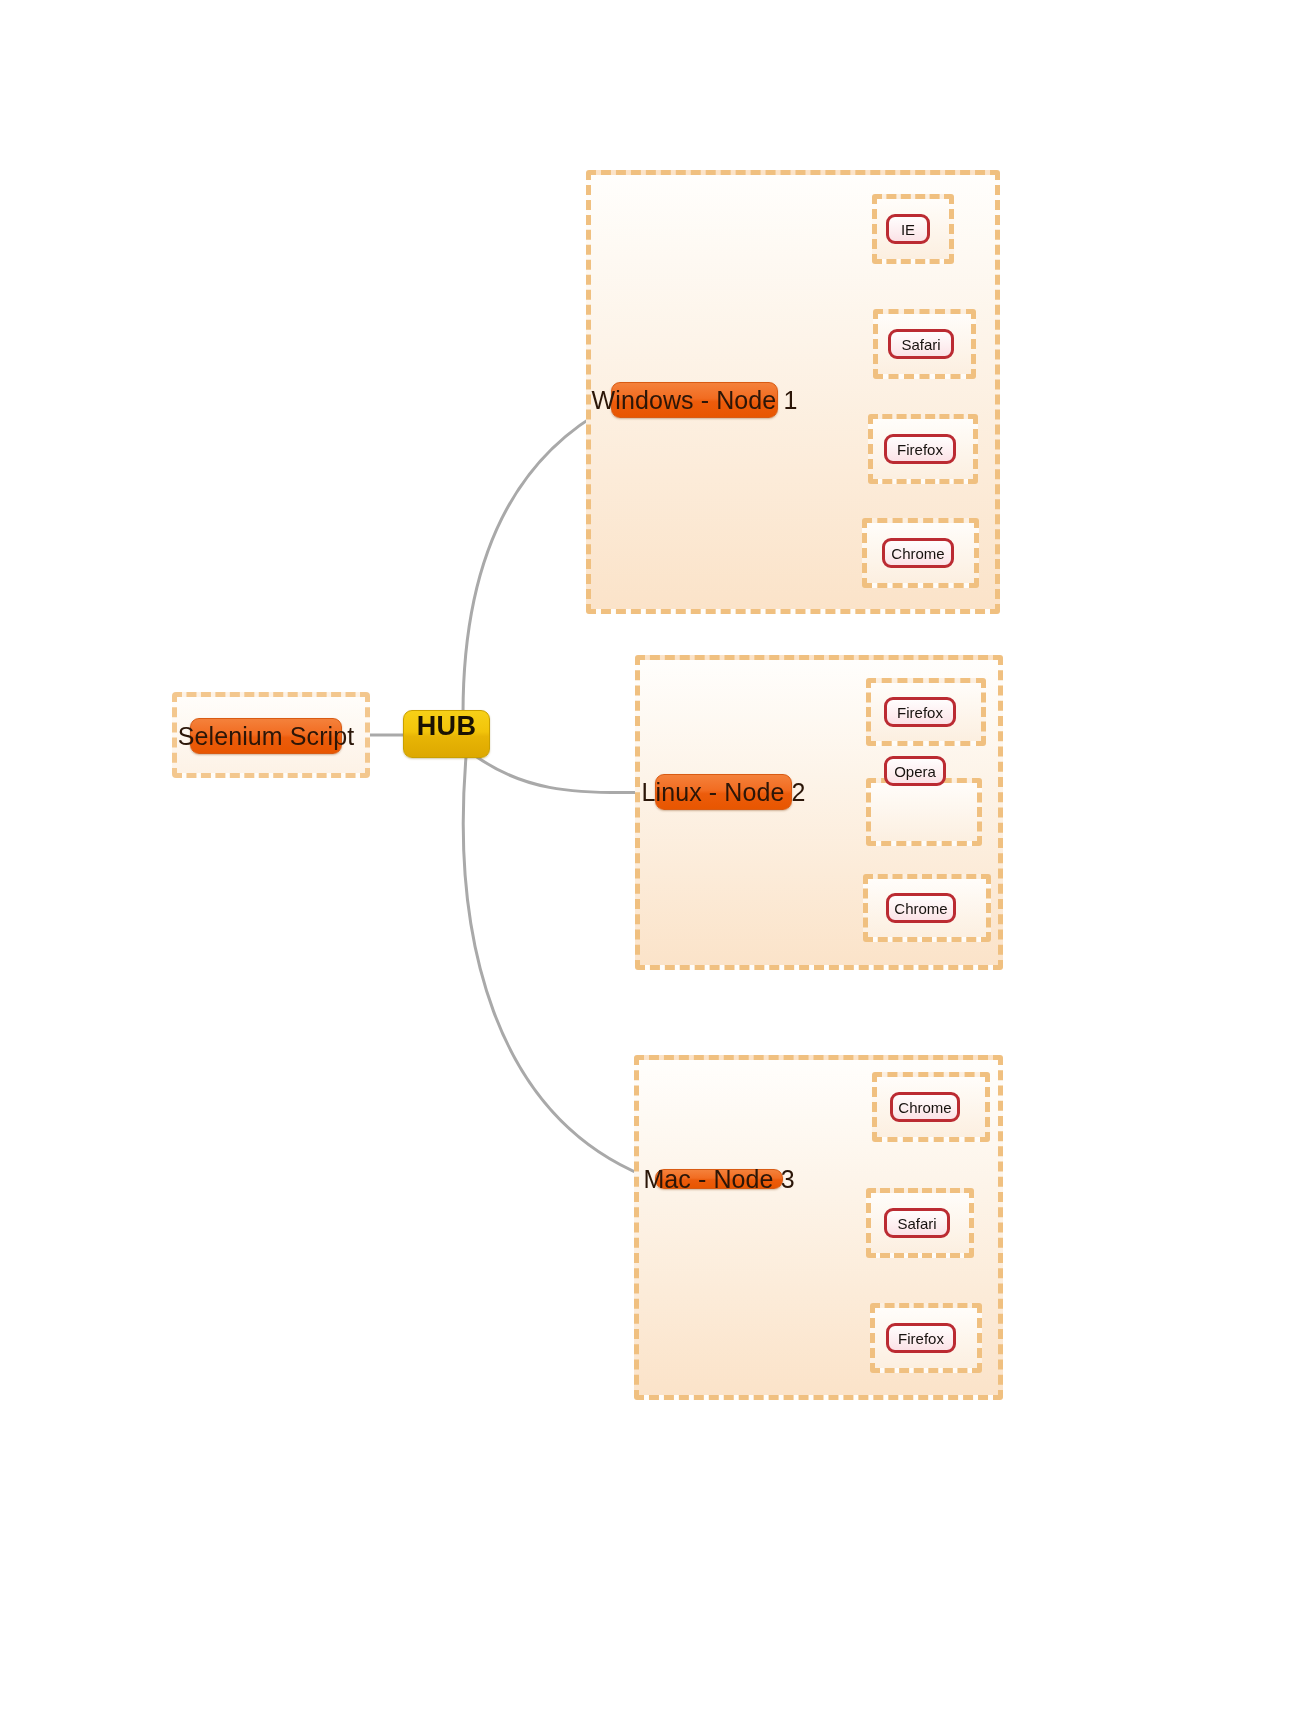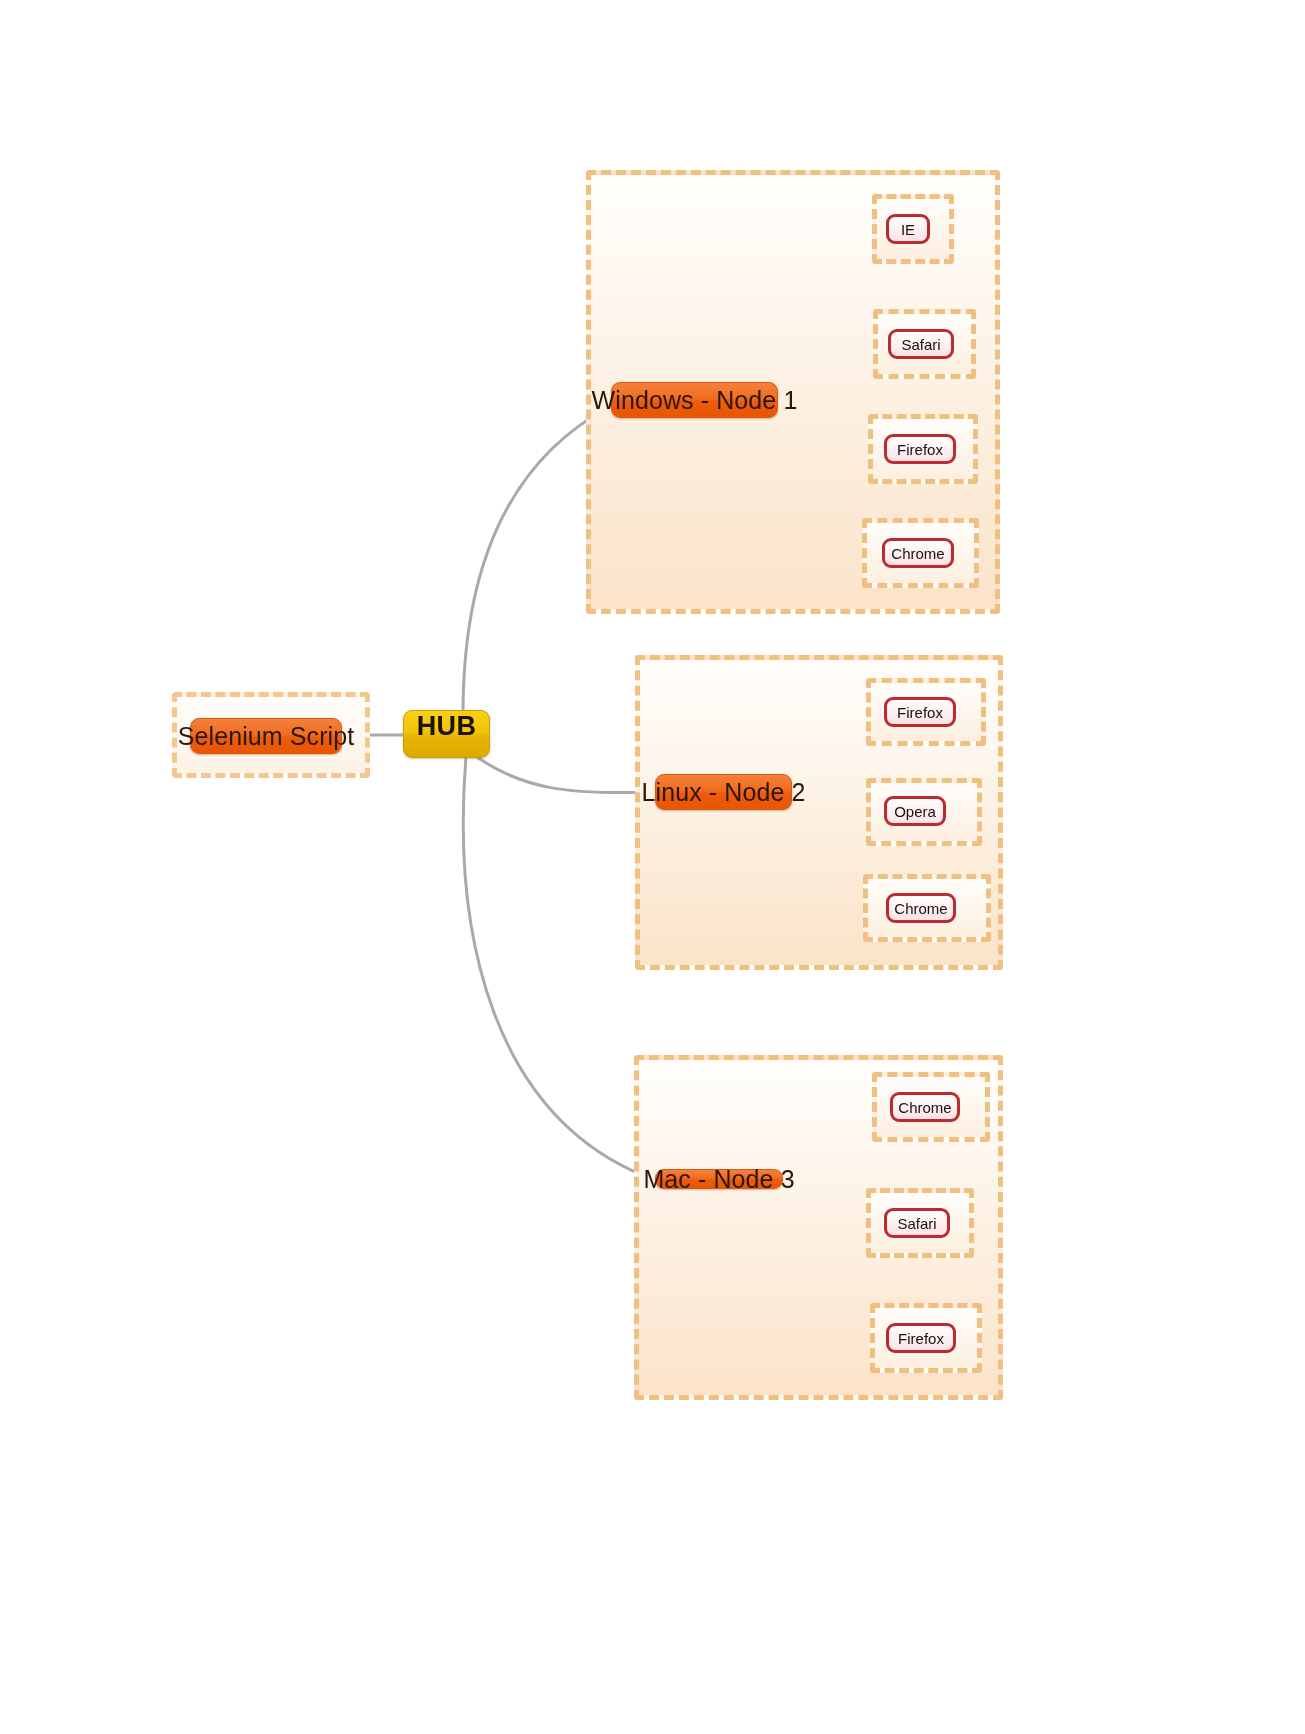--- a/index.html
+++ b/index.html
@@ -159,21 +159,21 @@
   <div class="onode" style="left:655px;top:774px;width:137px;height:36px;">
     <span>Linux - Node 2</span>
   </div>
 
   <div class="subgroup" style="left:866px;top:678px;width:120px;height:68px;"></div>
   <div class="bnode" style="left:884px;top:697px;width:72px;height:30px;">
     <span>Firefox</span>
   </div>
 
   <div class="subgroup" style="left:866px;top:778px;width:116px;height:68px;"></div>
-  <div class="bnode" style="left:884px;top:796px;width:62px;height:30px;">
+  <div class="bnode" style="left:884px;top:756px;width:62px;height:30px;">
     <span>Opera</span>
   </div>
 
   <div class="subgroup" style="left:863px;top:874px;width:128px;height:68px;"></div>
   <div class="bnode" style="left:886px;top:893px;width:70px;height:30px;">
     <span>Chrome</span>
   </div>
 
   <div class="group" style="left:634px;top:1055px;width:369px;height:345px;"></div>
 

